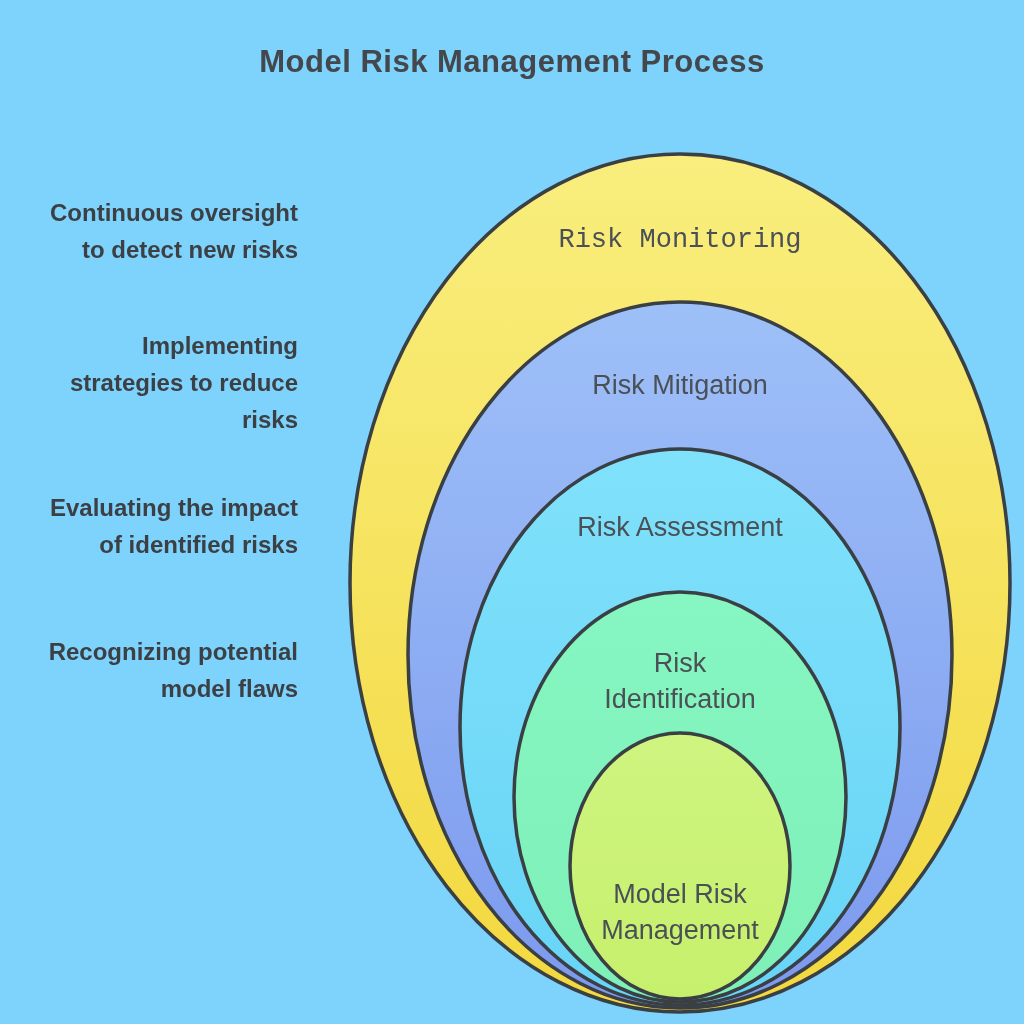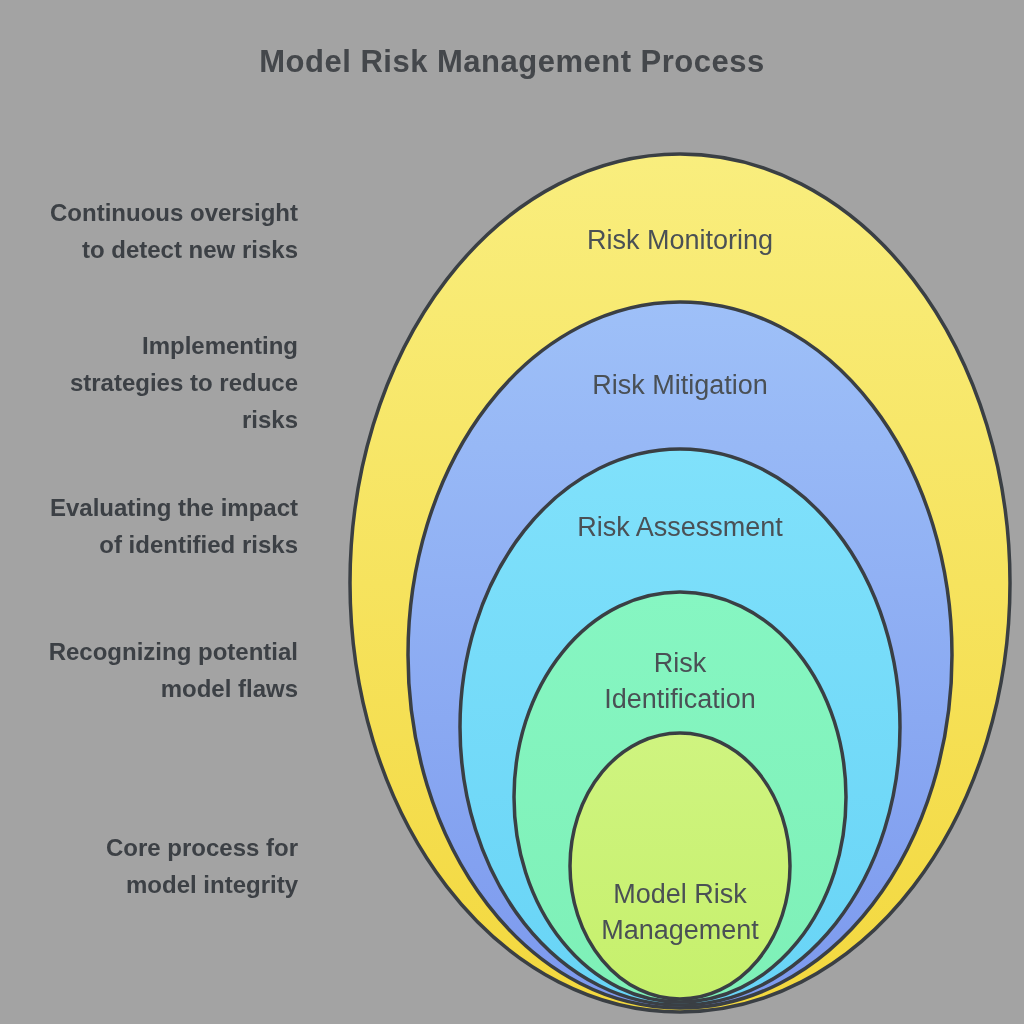--- a/index.html
+++ b/index.html
@@ -5,21 +5,21 @@
   html, body {
     margin: 0;
     padding: 0;
     background: #48714F;
     font-family: "Liberation Sans", sans-serif;
   }
   .stage {
     position: relative;
     width: 1024px;
     height: 1024px;
-    background: #a3a3a3;
+    background: #7dd3fc;
     overflow: hidden;
   }
   .stage svg {
     position: absolute;
     left: 0;
     top: 0;
   }
   .page-title {
     position: absolute;
     left: 0;
@@ -51,21 +51,21 @@
     font-weight: 400;
     line-height: 36px;
     color: #4A5055;
     white-space: pre-line;
   }
   #ann-0 { top: 194px; }
   #ann-1 { top: 327px; }
   #ann-2 { top: 489px; }
   #ann-3 { top: 633px; }
   #ann-4 { top: 829px; }
-  #lbl-0 { top: 222px; }
+  #lbl-0 { top: 222px; font-family: Liberation Mono, monospace; }
   #lbl-1 { top: 367px; }
   #lbl-2 { top: 509px; text-align: center; }
   #lbl-3 { top: 645px; }
   #lbl-4 { top: 831px; margin-top: 45px; }
 </style>
 </head>
 <body>
 
 <div class="stage">
 
@@ -104,22 +104,20 @@
 
   <div class="annotation" id="ann-1">Implementing
 strategies to reduce
 risks</div>
   <div class="annotation" id="ann-0">Continuous oversight
 to detect new risks</div>
   <div class="annotation" id="ann-2">Evaluating the impact
 of identified risks</div>
   <div class="annotation" id="ann-3">Recognizing potential
 model flaws</div>
-  <div class="annotation" id="ann-4">Core process for
-model integrity</div>
 
   <div class="layer-label" id="lbl-0">Risk Monitoring</div>
   <div class="layer-label" id="lbl-1">Risk Mitigation</div>
   <div class="layer-label" id="lbl-2">Risk Assessment</div>
   <div class="layer-label" id="lbl-3">Risk
 Identification</div>
   <div class="layer-label" id="lbl-4">Model Risk
 Management</div>
 
 </div>

